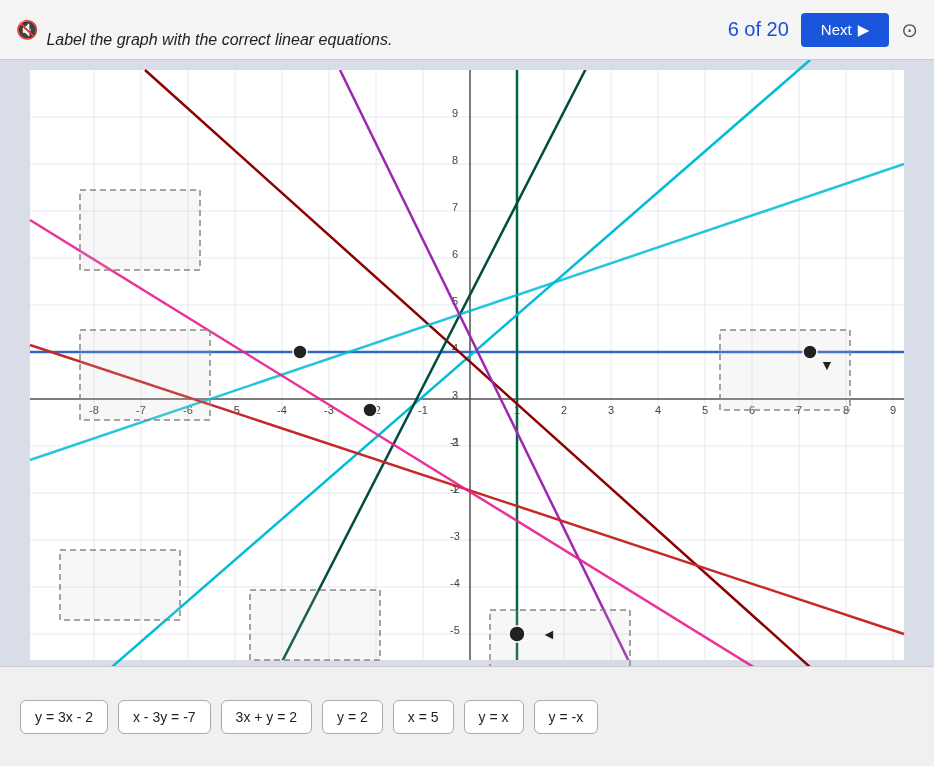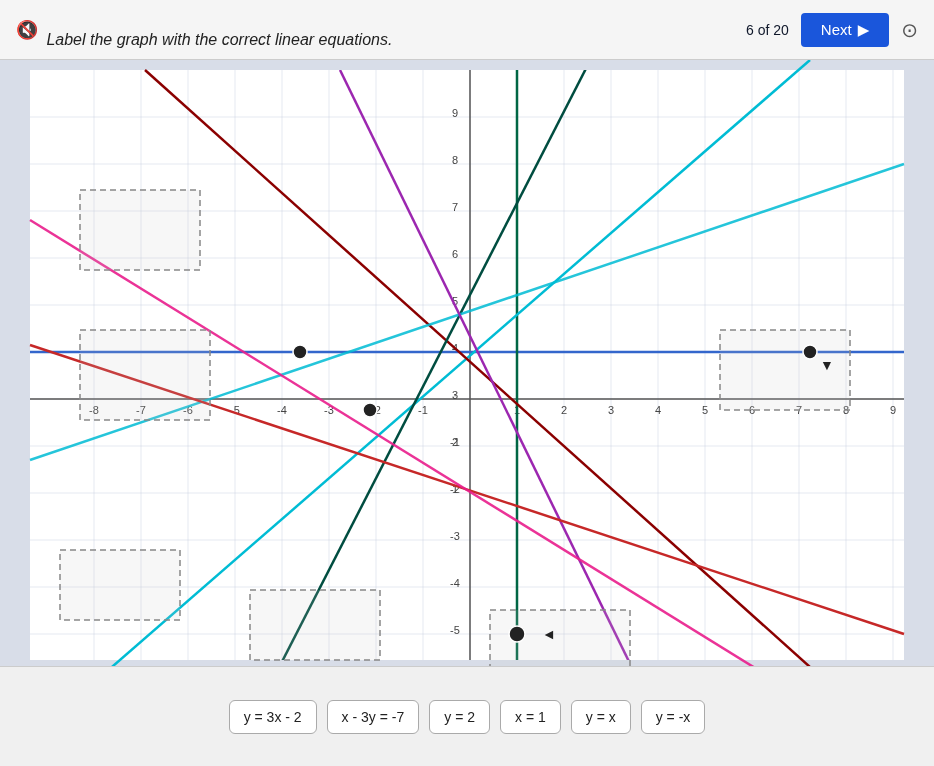--- a/index.html
+++ b/index.html
@@ -39,22 +39,22 @@
       color: #222;
       font-style: italic;
       margin-top: 20px;
     }
     .top-right {
       display: flex;
       align-items: center;
       gap: 12px;
     }
     .progress-text {
-      font-size: 14px;
-      color: #0f172a;
+      font-size: 20px;
+      color: #1d4ed8;
     }
     .next-button {
       background: #1a56db;
       color: white;
       border: none;
       border-radius: 4px;
       padding: 8px 20px;
       font-size: 15px;
       font-weight: normal;
       cursor: pointer;
@@ -85,21 +85,20 @@
     }
 
     
     .equation-bar {
       position: absolute;
       bottom: 0; left: 0; right: 0;
       height: 100px;
       background: #f0f0f0;
       display: flex;
       align-items: center;
-      justify-content: center;
       gap: 10px;
       padding: 0 20px;
       border-top: 1px solid #ccc;
       flex-wrap: wrap;
     }
 
     .equation-chip {
       background: white;
       border: 1.5px solid #aaa;
       border-radius: 6px;
@@ -263,17 +262,18 @@
     <text x="820" y="310" font-size="14" fill="#222">▼</text>
 
     <circle cx="810" cy="292" r="7" fill="#222" stroke="white" stroke-width="1.5"></circle>
 
   </svg>
 </div>
 
 <div class="equation-bar">
   <div class="equation-chip">y = 3x - 2</div>
   <div class="equation-chip">x - 3y = -7</div>
+  <div class="equation-chip">3x + y = 2</div>
   <div class="equation-chip">y = 2</div>
-  <div class="equation-chip">x = 1</div>
+  <div class="equation-chip">x = 5</div>
   <div class="equation-chip">y = x</div>
   <div class="equation-chip">y = -x</div>
 </div>
 
 </body></html>

